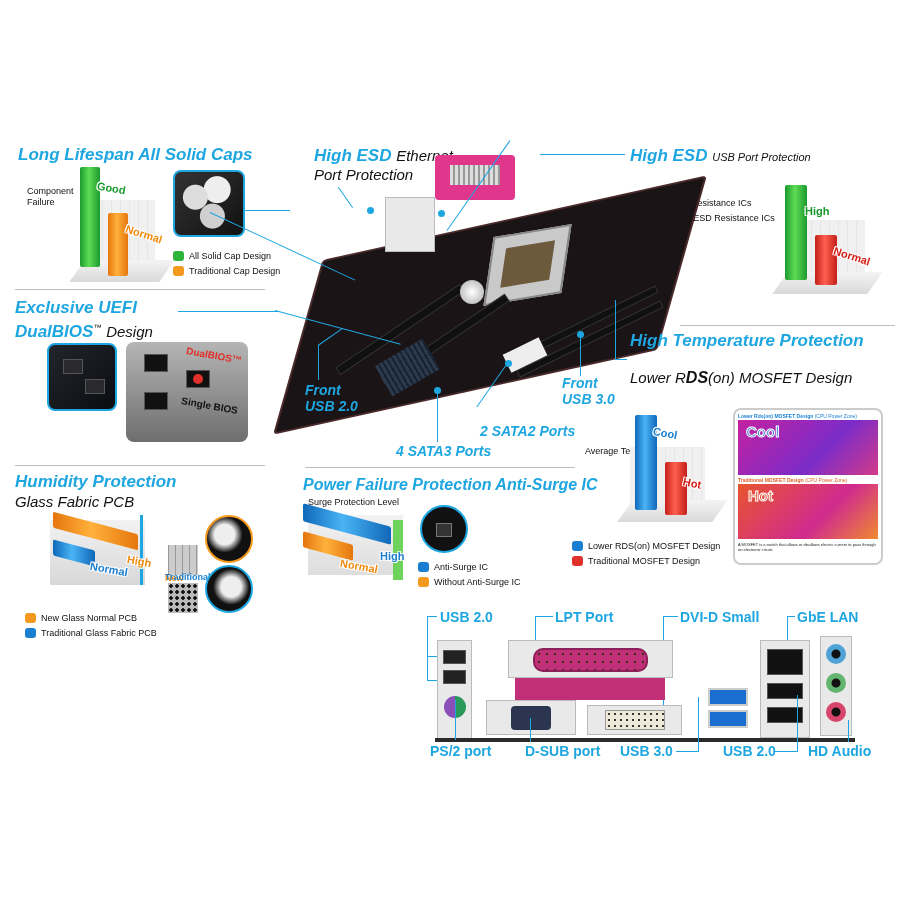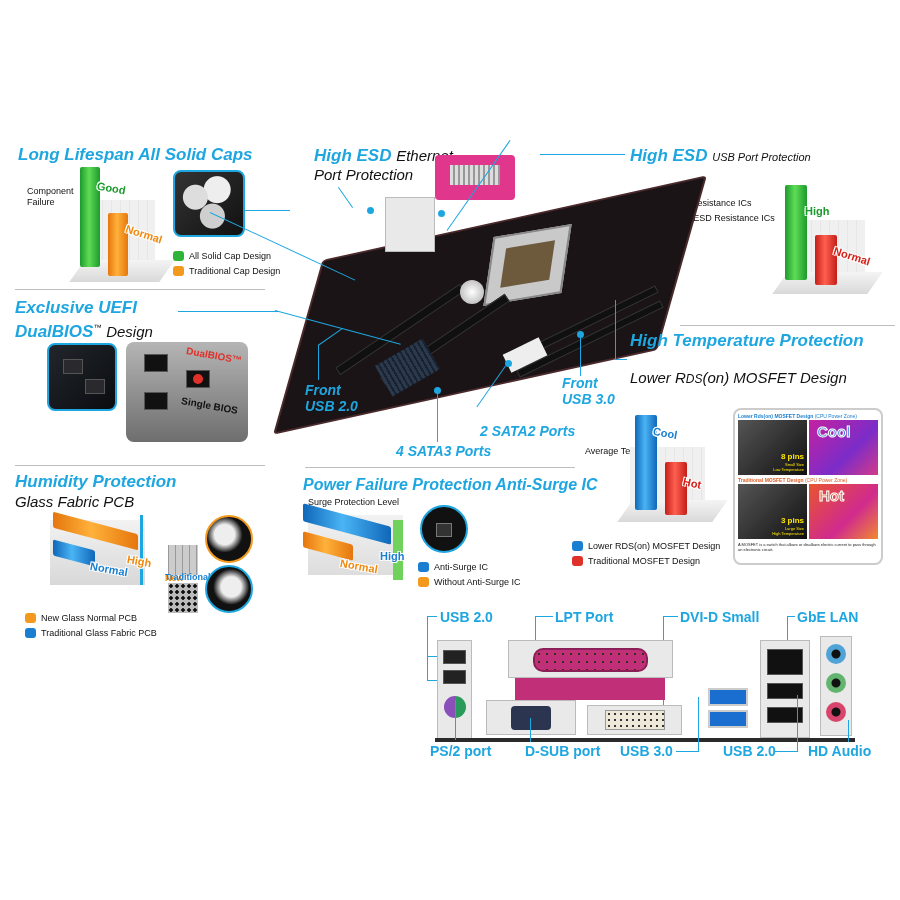--- a/index.html
+++ b/index.html
@@ -162,21 +162,21 @@
 <div class="line" style="left:580px;top:336px;width:1px;height:40px;"></div>
 <div class="abs label-blue-it" style="left:562px;top:375px;">
   <div>Front</div>
   <div>USB 3.0</div>
 </div>
 <div class="line" style="left:615px;top:300px;width:1px;height:60px;"></div>
 <div class="line" style="left:615px;top:359px;width:12px;height:1px;"></div>
 
 <div class="abs h1 title-blue" style="left:630px;top:331px;">High Temperature Protection</div>
 <div class="abs title-black" style="left:630px;top:369px;font-size:15px;white-space:nowrap;">
-  <span>Lower R</span><span style="font-size:12px;">DS</span><span>(on) MOSFET Design</span>
+  <span>Lower R</span><span style="font-size:16px;font-weight:bold;">DS</span><span>(on) MOSFET Design</span>
 </div>
 <div class="abs small" style="left:585px;top:446px;">Average Temp.</div>
 <div class="abs" style="left:605px;top:412px;width:115px;height:115px;">
   <div class="chart-back" style="left:25px;top:35px;width:75px;height:62px;"></div>
   <div class="chart-floor" style="left:20px;top:88px;width:95px;height:22px;"></div>
   <div class="bar bar-blue" style="left:30px;top:3px;width:22px;height:95px;"></div>
   <div class="bar bar-red" style="left:60px;top:50px;width:22px;height:53px;"></div>
   <div class="bar-text" style="left:48px;top:15px;color:#1a7fd0;transform:rotate(10deg);">Cool</div>
   <div class="bar-text" style="left:78px;top:65px;color:#d52018;transform:rotate(12deg);">Hot</div>
 </div>
@@ -187,40 +187,26 @@
     </div>
   <div class="legend-row">
       <span class="swatch" style="background:#e0302a;"></span>
       <span class="small">Traditional MOSFET Design</span>
     </div>
 </div>
 
 <div class="abs" style="left:733px;top:408px;width:150px;height:157px;border:2px solid #ccc;border-radius:8px;background:#fff;padding:3px;">
   <div style="font-size:5px;white-space:nowrap;overflow:hidden;color:#1a7fd0;font-weight:bold;"><span>Lower Rds(on) MOSFET Design</span> <span style="font-weight:normal;">(CPU Power Zone)</span></div>
   <div style="display:flex;gap:2px;height:55px;margin-top:1px;">
-    <div style="flex:1;background:linear-gradient(135deg,#555,#111);position:relative;">
-      <div class="abs" style="right:3px;bottom:14px;font-size:8px;font-weight:bold;color:#ffe600;">8 pins</div>
-      <div class="abs" style="right:3px;bottom:3px;font-size:4px;color:#ffe600;text-align:right;line-height:5px;">
-          <div>Small Size</div>
-          <div>Low Temperature</div>
-        </div>
-    </div>
     <div style="flex:1;background:linear-gradient(135deg,#c422a0,#7b2cc9 60%,#d33b88);position:relative;">
       <div class="abs" style="left:8px;top:3px;font-size:15px;font-weight:bold;color:#3a7ed8;-webkit-text-stroke:1px #fff;">Cool</div>
     </div>
   </div>
   <div style="font-size:5px;white-space:nowrap;overflow:hidden;color:#e0602a;font-weight:bold;margin-top:2px;"><span>Traditional MOSFET Design</span> <span style="font-weight:normal;">(CPU Power Zone)</span></div>
   <div style="display:flex;gap:2px;height:55px;margin-top:1px;">
-    <div style="flex:1;background:linear-gradient(135deg,#555,#111);position:relative;">
-      <div class="abs" style="right:3px;bottom:14px;font-size:8px;font-weight:bold;color:#ffe600;">3 pins</div>
-      <div class="abs" style="right:3px;bottom:3px;font-size:4px;color:#ffe600;text-align:right;line-height:5px;">
-          <div>Large Size</div>
-          <div>High Temperature</div>
-        </div>
-    </div>
     <div style="flex:1;background:linear-gradient(135deg,#e8552e,#d02a8e 60%,#f08a30);position:relative;">
       <div class="abs" style="left:10px;top:3px;font-size:15px;font-weight:bold;color:#e05a2a;-webkit-text-stroke:1px #fff;">Hot</div>
     </div>
   </div>
   <div style="font-size:4px;line-height:5px;margin-top:3px;color:#222;">A MOSFET is a switch that allows or disallows electric current to pass through an electronic circuit.</div>
 </div>
 
 <div class="abs divider" style="left:15px;top:465px;width:250px;"></div>
 <div class="abs h1 title-blue" style="left:15px;top:472px;">Humidity Protection</div>
 <div class="abs title-black" style="left:15px;top:493px;font-size:15px;white-space:nowrap;">Glass Fabric PCB</div>

